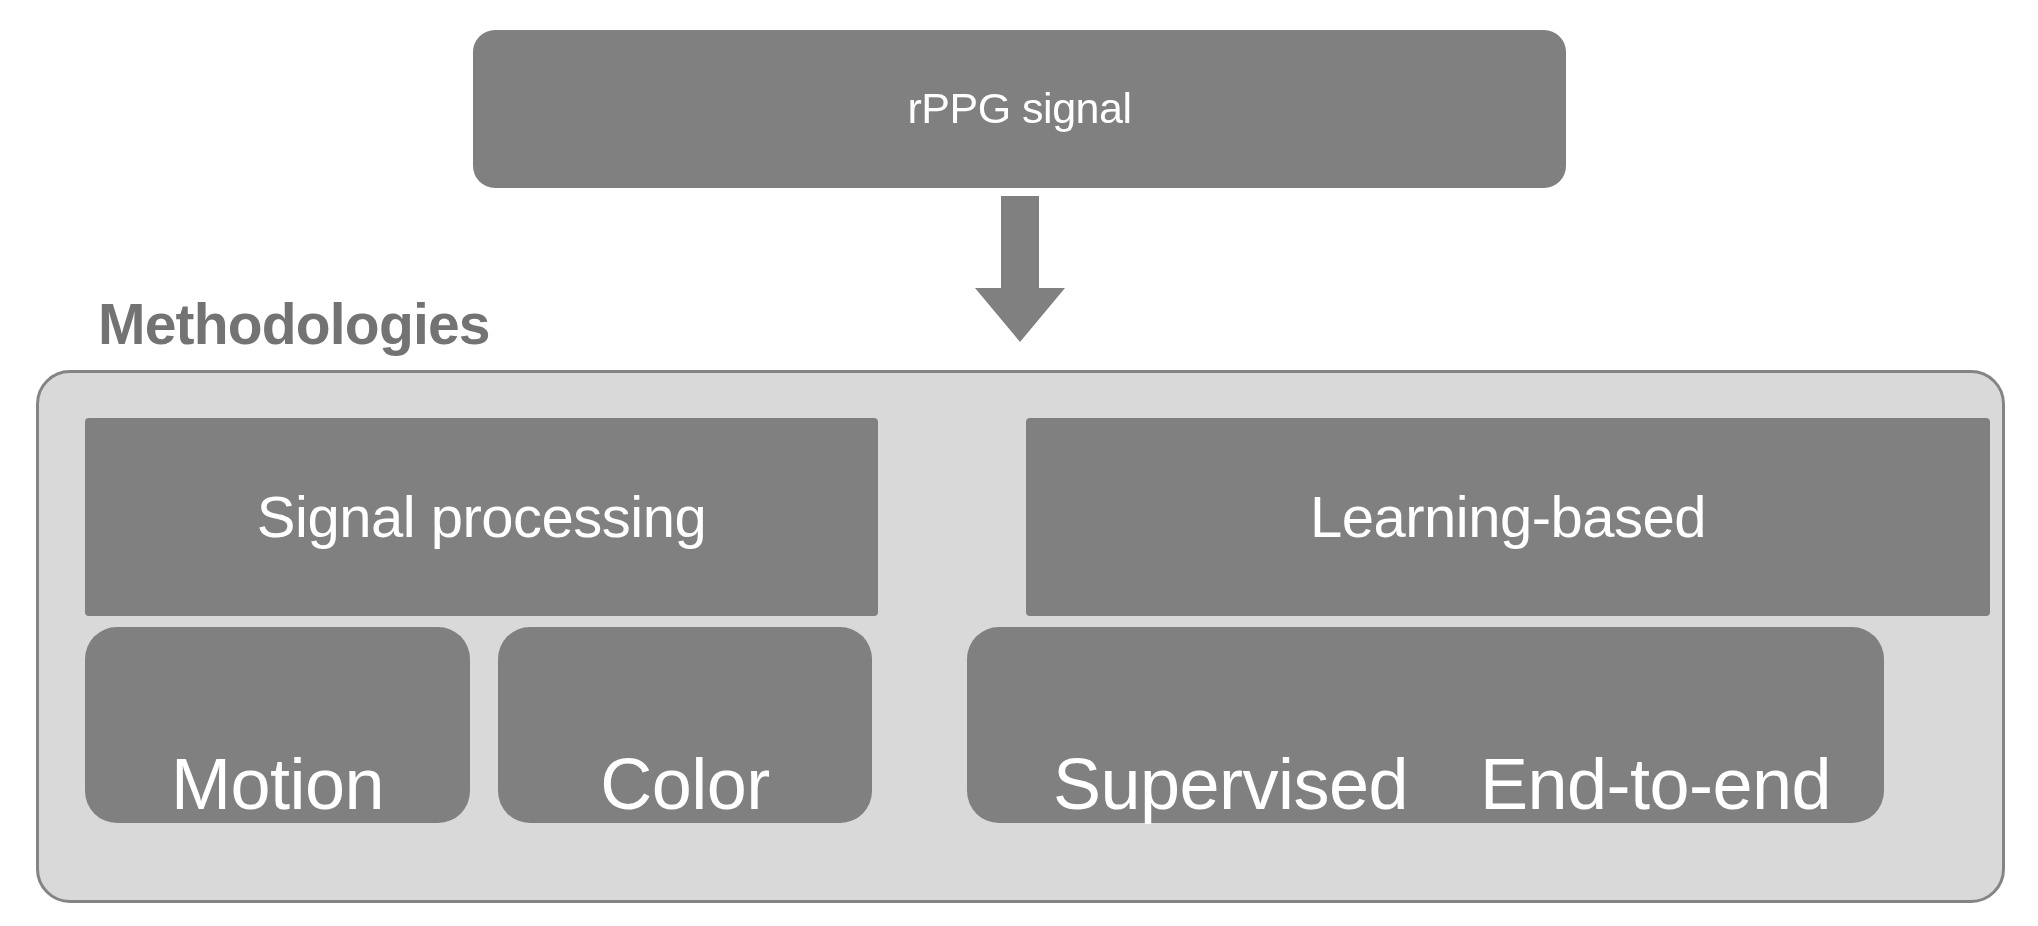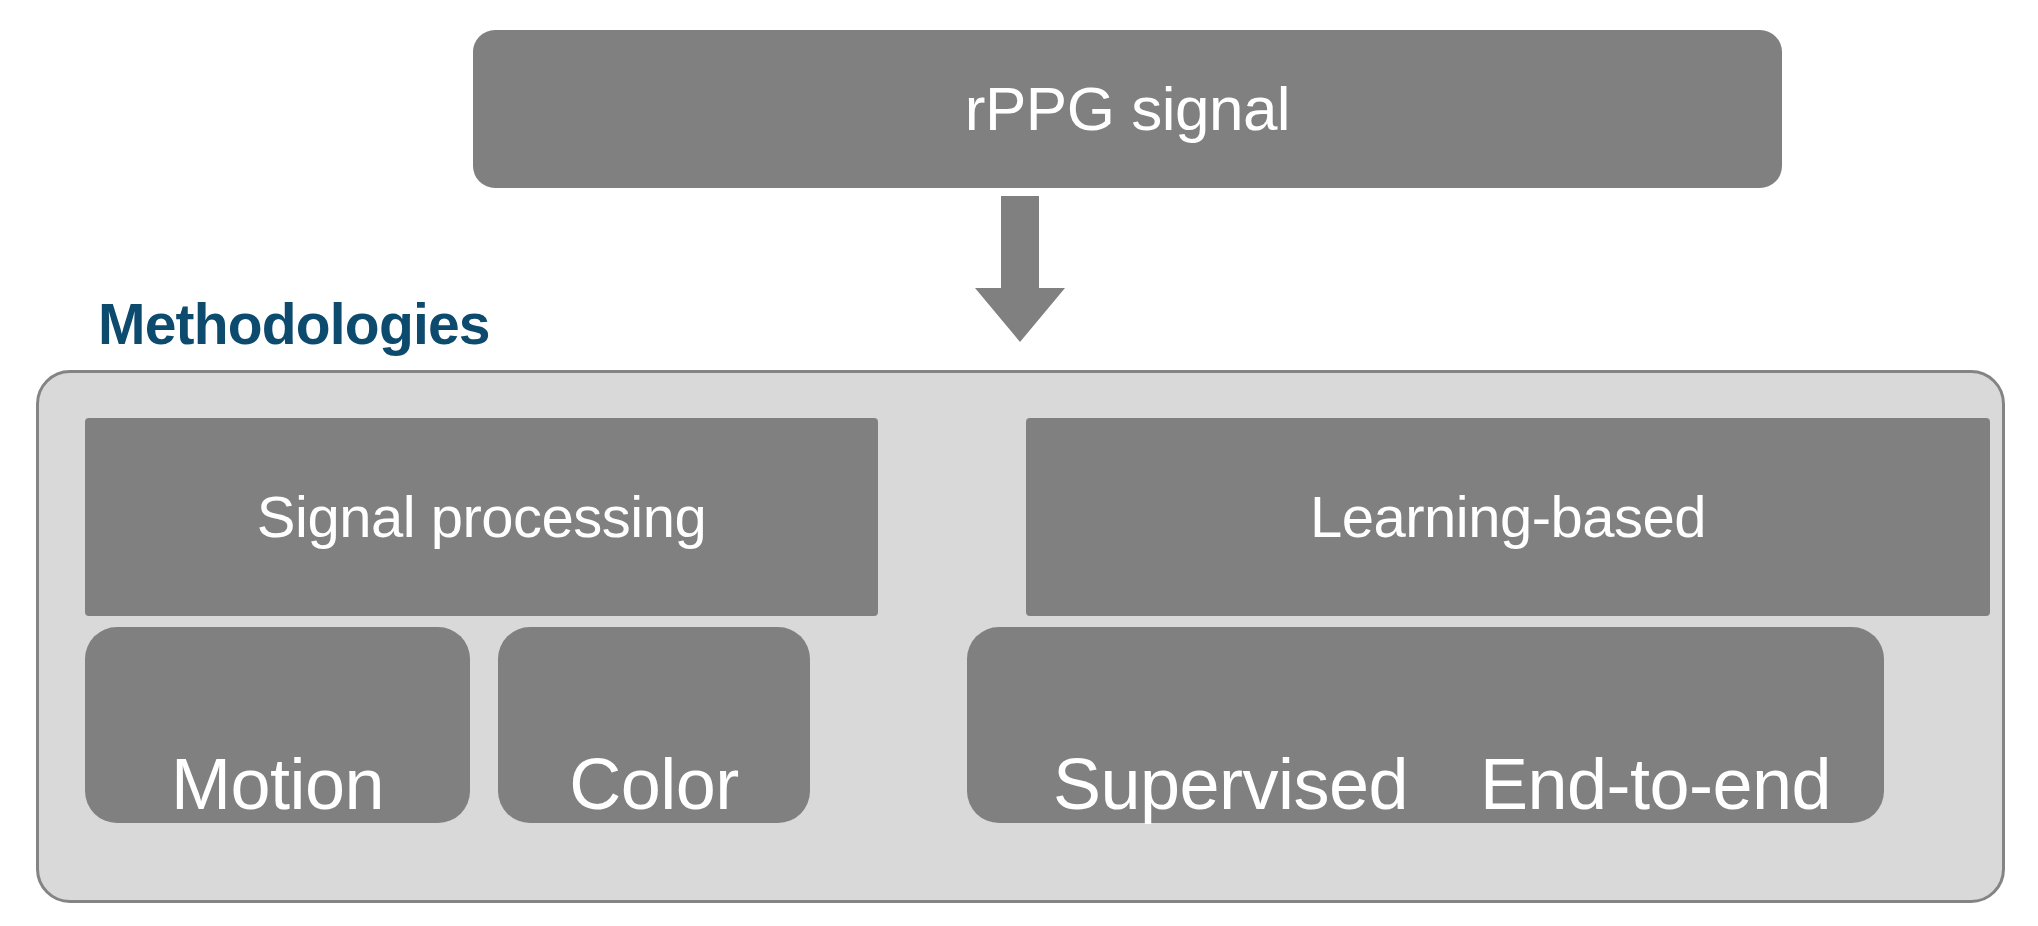--- a/index.html
+++ b/index.html
@@ -32,45 +32,45 @@
     text-align: center;
     line-height: 1.05;
     white-space: nowrap;
     letter-spacing: -0.5px;
   }
 
   
   #source-node {
     left: 473px;
     top: 30px;
-    width: 1309px;
+    width: 1093px;
     height: 158px;
     background: #808080;
     border-radius: 22px;
-    font-size: 62px;
+    font-size: 43px;
     text-align: center;
   }
 
   
   #flow-arrow {
     position: absolute;
     left: 975px;
     top: 196px;
     width: 90px;
     height: 146px;
   }
 
   
   #section-caption {
     position: absolute;
     left: 98px;
     top: 296px;
     font-size: 57px;
     font-weight: bold;
-    color: #0c4a6e;
+    color: #737373;
     letter-spacing: -0.8px;
     line-height: 1;
     white-space: nowrap;
   }
 
   
   #methodologies-container {
     position: absolute;
     left: 36px;
     top: 370px;
@@ -107,21 +107,21 @@
     top: 254px;
     height: 196px;
     align-items: flex-end;
   }
   #leaf-motion {
     left: 46px;
     width: 385px;
   }
   #leaf-color {
     left: 459px;
-    width: 312px;
+    width: 374px;
   }
   #leaf-supervised {
     left: 928px;
     width: 527px;
   }
   #leaf-end-to-end {
     left: 1388px;
     width: 457px;
   }
 </style>

